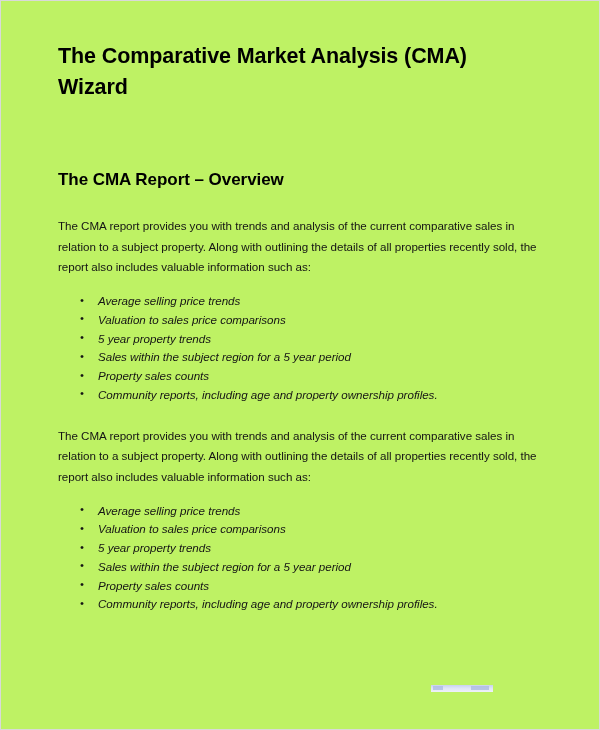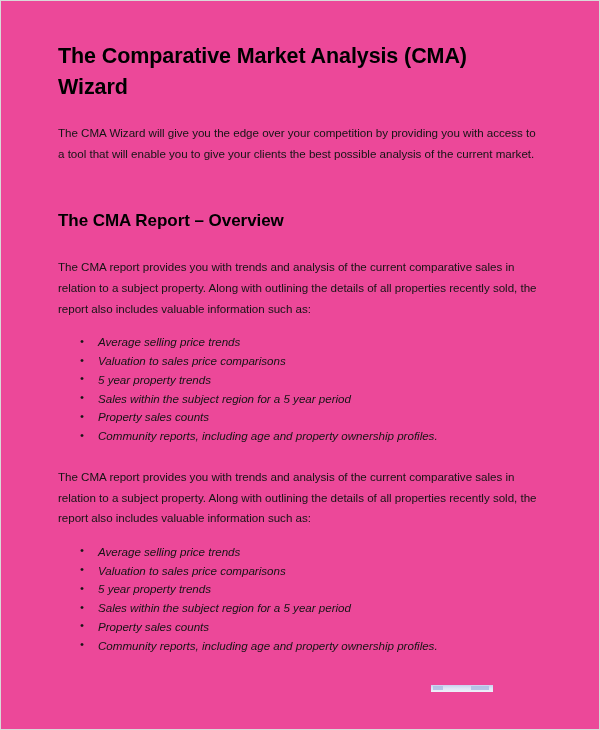--- a/index.html
+++ b/index.html
@@ -8,21 +8,21 @@
     background: #ffffff;
   }
   body {
     font-family: "Liberation Sans", sans-serif;
   }
   .page {
     position: relative;
     width: 600px;
     height: 730px;
     box-sizing: border-box;
-    background: #ec4899;
+    background: #bef264;
     border: 1px solid #d9d9d9;
     overflow: hidden;
   }
   .content {
     position: absolute;
     left: 57px;
     top: 40px;
     width: 485px;
   }
   .doc-title {
@@ -97,21 +97,20 @@
   .screenshot-fragment .frag-b { left: 40px; width: 18px; }
 </style>
 </head>
 <body>
 
 <div class="page">
   <div class="content">
 
     <h1 class="doc-title">The Comparative Market Analysis (CMA) Wizard</h1>
 
-    <p class="para tight">The CMA Wizard will give you the edge over your competition by providing you with access to a tool that will enable you to give your clients the best possible analysis of the current market.</p>
 
     <div class="spacer-md"></div>
 
 
     <div class="spacer-lg"></div>
 
     <h2 class="section-heading">The CMA Report – Overview</h2>
 
     <div class="spacer-lg"></div>
 

